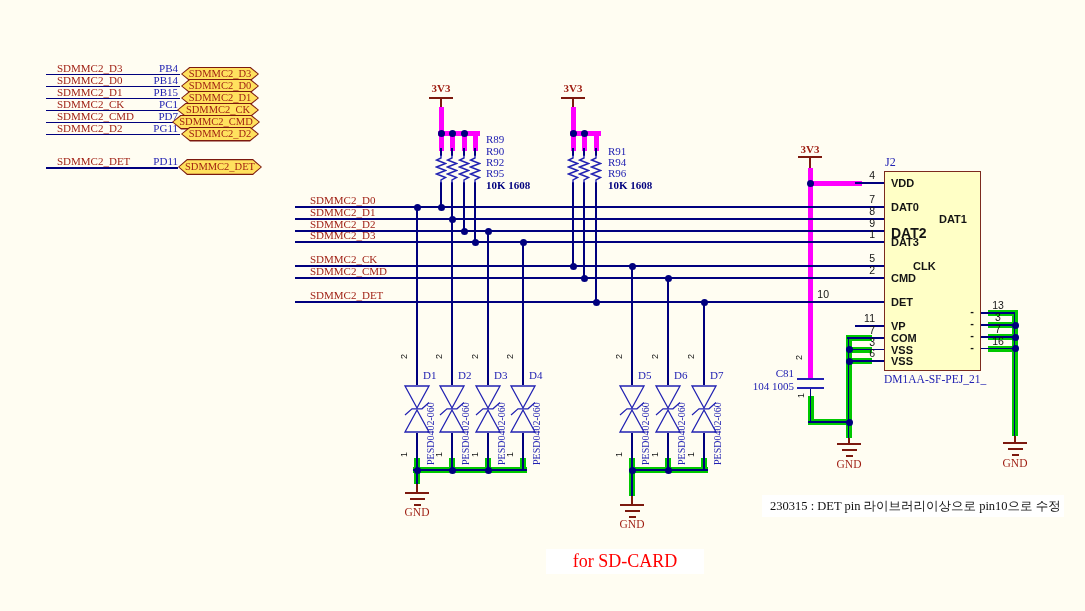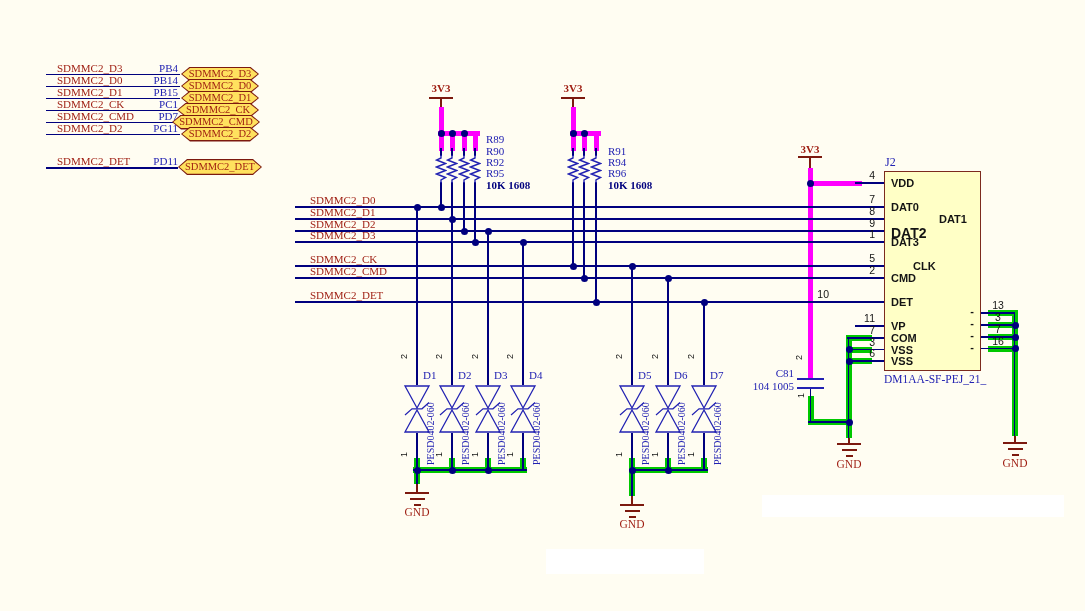--- a/index.html
+++ b/index.html
@@ -395,14 +395,16 @@
     <div class="txt sans" style="left: 891px; top: 356px; width: auto; color: rgb(20, 20, 20); font-size: 11px; font-weight: bold; text-align: left;">VSS</div>
     <div class="txt sans" style="left: 985px; top: 300px; width: 26px; color: rgb(20, 20, 20); font-size: 10.5px; font-weight: normal; text-align: center;">13</div>
     <div class="txt sans" style="left: 958px; top: 306px; width: 16px; color: rgb(20, 20, 20); font-size: 11px; font-weight: bold; text-align: right;">-</div>
     <div class="txt sans" style="left: 985px; top: 312px; width: 26px; color: rgb(20, 20, 20); font-size: 10.5px; font-weight: normal; text-align: center;">3</div>
     <div class="txt sans" style="left: 958px; top: 318px; width: 16px; color: rgb(20, 20, 20); font-size: 11px; font-weight: bold; text-align: right;">-</div>
     <div class="txt sans" style="left: 985px; top: 324px; width: 26px; color: rgb(20, 20, 20); font-size: 10.5px; font-weight: normal; text-align: center;">7</div>
     <div class="txt sans" style="left: 958px; top: 330px; width: 16px; color: rgb(20, 20, 20); font-size: 11px; font-weight: bold; text-align: right;">-</div>
     <div class="txt sans" style="left: 985px; top: 335.5px; width: 26px; color: rgb(20, 20, 20); font-size: 10.5px; font-weight: normal; text-align: center;">16</div>
     <div class="txt sans" style="left: 958px; top: 341.5px; width: 16px; color: rgb(20, 20, 20); font-size: 11px; font-weight: bold; text-align: right;">-</div>
     <div style="left: 762px; top: 495px; width: 302px; height: 22px; background: rgb(255, 255, 255);"></div>
+    <div class="txt" style="left: 770px; top: 500px; width: auto; color: rgb(17, 17, 17); font-size: 12.5px; font-weight: normal; text-align: left;">230315 : DET pin 라이브러리이상으로 pin10으로 수정</div>
     <div style="left: 546px; top: 549px; width: 158px; height: 25px; background: rgb(255, 255, 255);"></div>
+    <div class="txt" style="left: 546px; top: 552px; width: 158px; color: rgb(255, 0, 0); font-size: 18px; font-weight: normal; text-align: center;">for SD-CARD</div>
   </div>
 
 </body></html>

